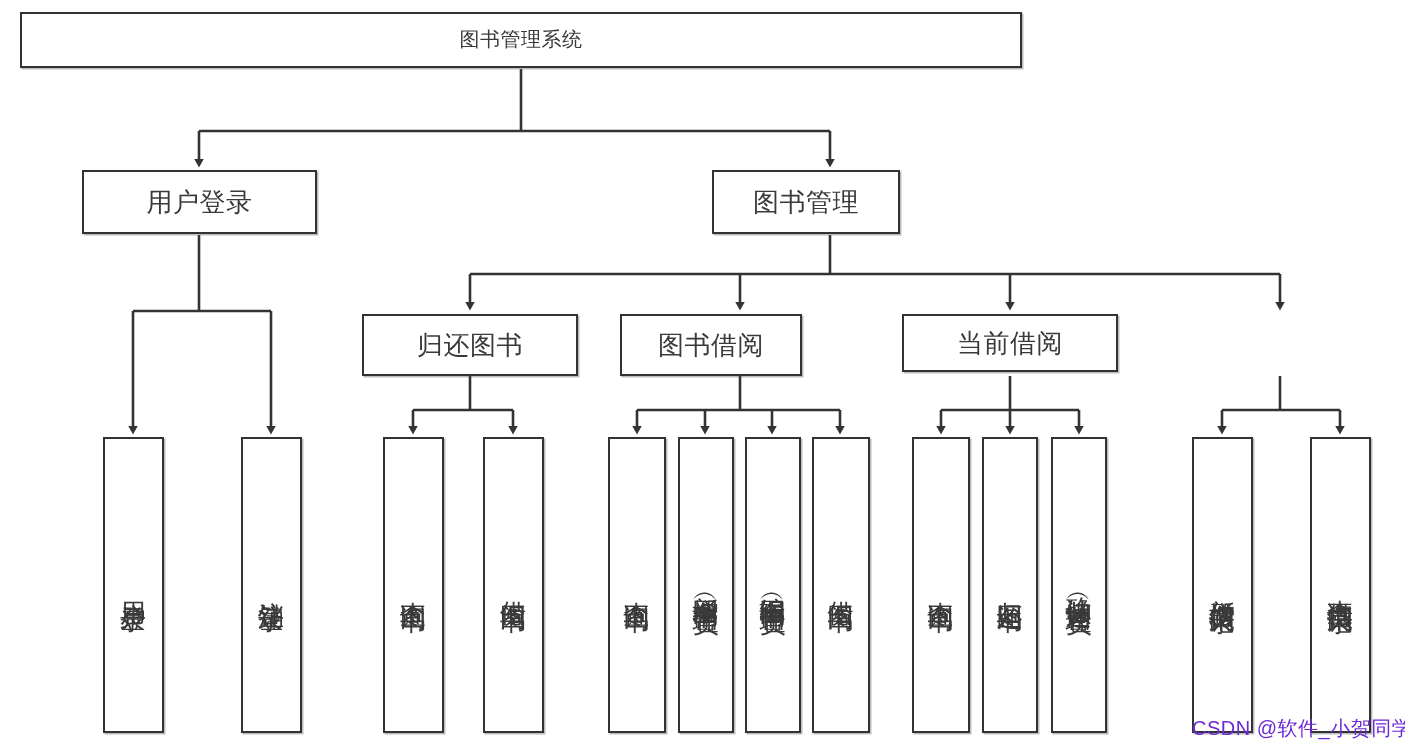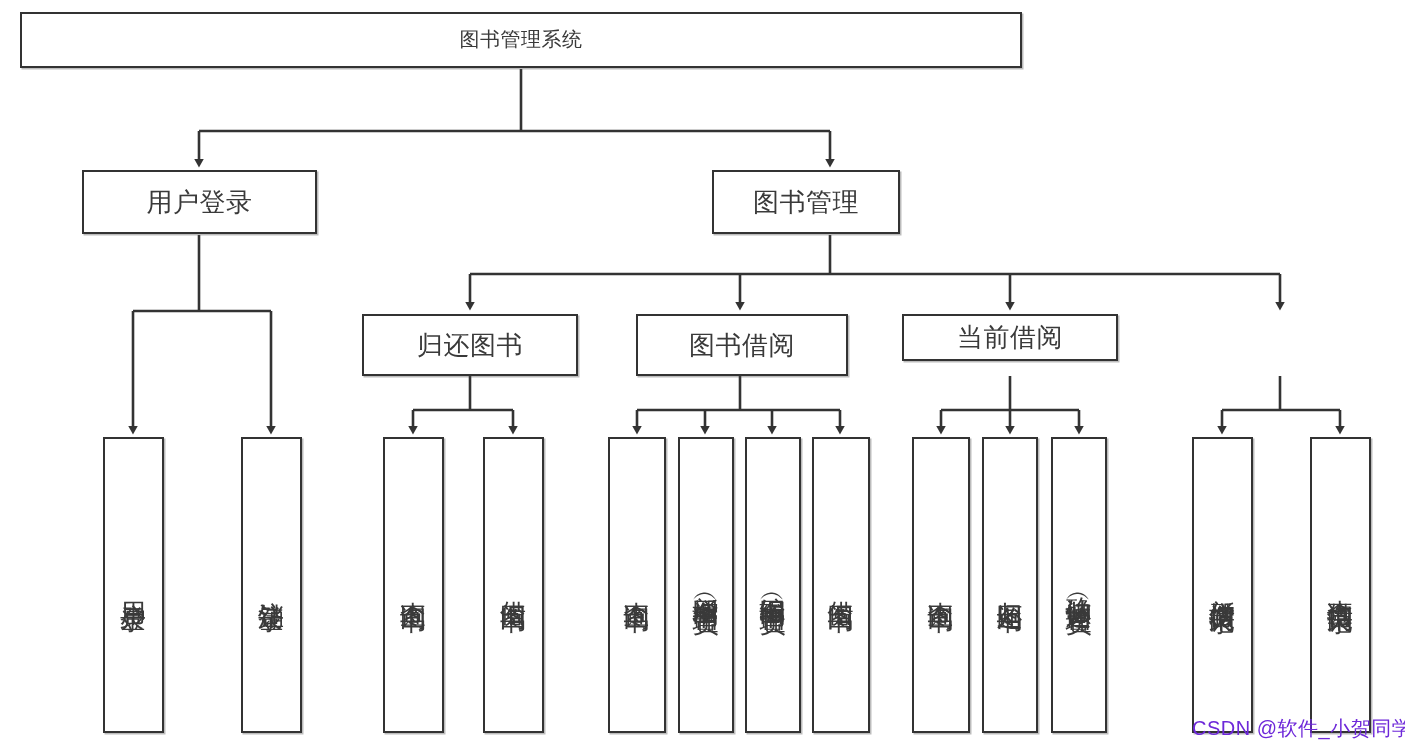--- a/index.html
+++ b/index.html
@@ -122,24 +122,24 @@
   <div class="node" style="left:82px; top:170px; width:235px; height:64px;">
     <span class="label">用户登录</span>
   </div>
   <div class="node" style="left:712px; top:170px; width:188px; height:64px;">
     <span class="label">图书管理</span>
   </div>
 
   <div class="node" style="left:362px; top:314px; width:216px; height:62px;">
     <span class="label">归还图书</span>
   </div>
-  <div class="node" style="left:636px; top:314px; width:212px; height:62px;">
+  <div class="node" style="left:620px; top:314px; width:182px; height:62px;">
     <span class="label">图书借阅</span>
   </div>
-  <div class="node" style="left:902px; top:314px; width:216px; height:47px;">
+  <div class="node" style="left:902px; top:314px; width:216px; height:58px;">
     <span class="label">当前借阅</span>
   </div>
 
   <div class="node vertical" style="left:103px; top:437px; width:61px; height:296px;">
     <span class="label">用户登录</span>
   </div>
   <div class="node vertical" style="left:241px; top:437px; width:61px; height:296px;">
     <span class="label">注销登录</span>
   </div>
 

